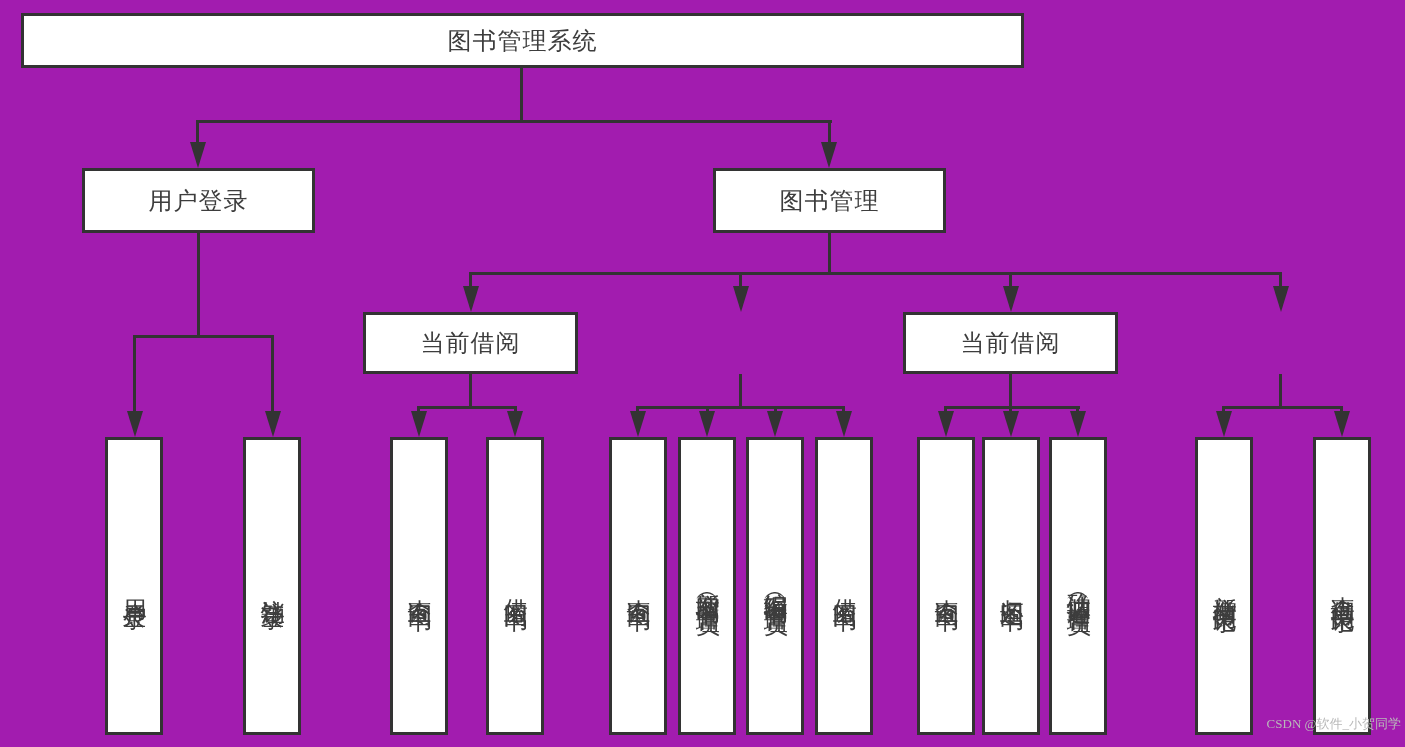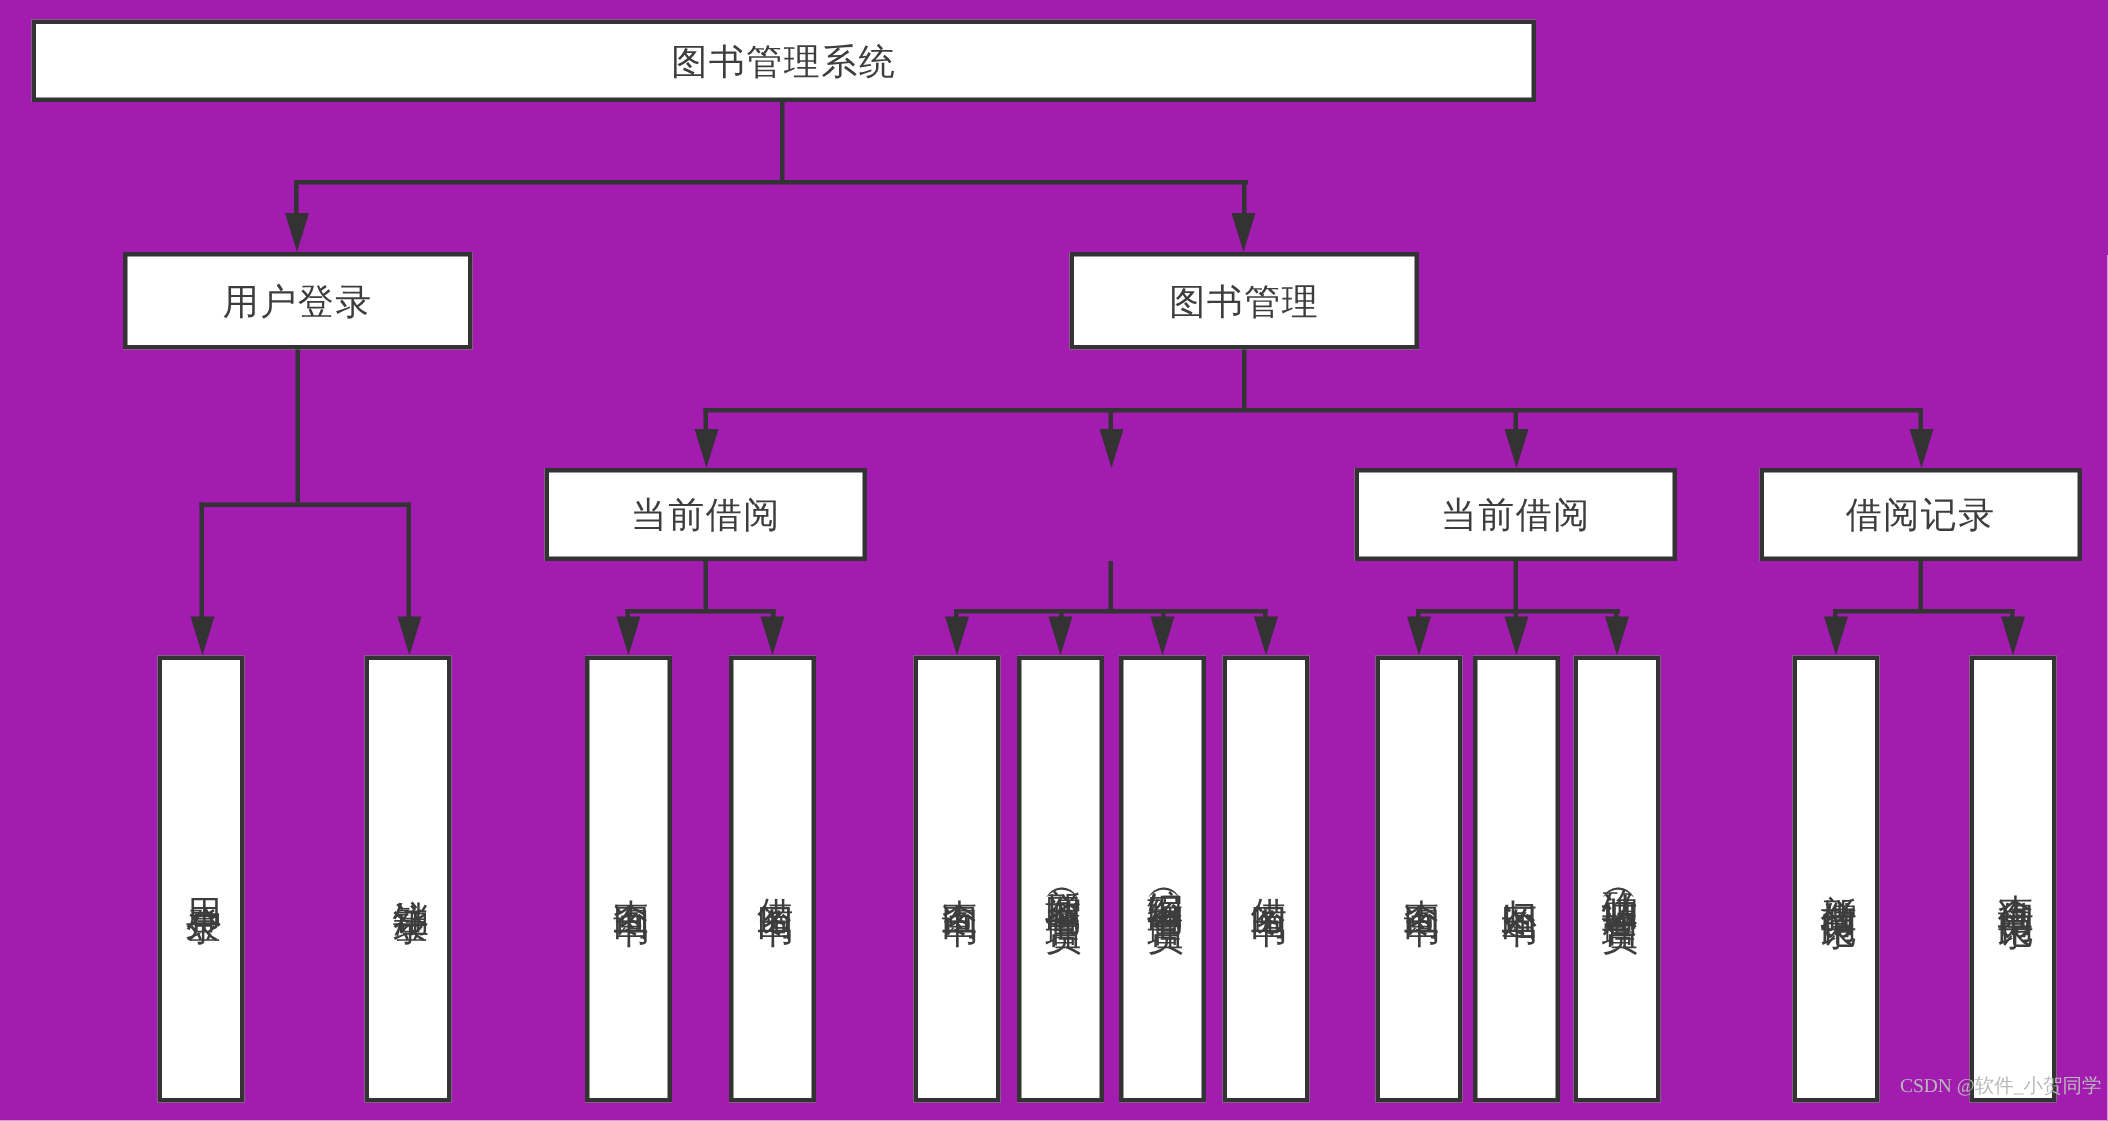--- a/index.html
+++ b/index.html
@@ -67,23 +67,20 @@
   <div class="vline" style="left:1009px;top:272px;height:16px;"></div>
   <div class="ah" style="left:1003px;top:286px;"></div>
   <div class="vline" style="left:1279px;top:272px;height:16px;"></div>
   <div class="ah" style="left:1273px;top:286px;"></div>
 
   <div class="box" style="left:363px;top:312px;width:215px;height:62px;">
     <span class="lbl">当前借阅</span>
   </div>
   <div class="box" style="left:903px;top:312px;width:215px;height:62px;">
     <span class="lbl">当前借阅</span>
-  </div>
-  <div class="box" style="left:1173px;top:312px;width:215px;height:62px;">
-    <span class="lbl">借阅记录</span>
   </div>
 
   <div class="vline" style="left:469px;top:374px;height:32px;"></div>
   <div class="hline" style="left:417px;top:406px;width:100px;"></div>
   <div class="vline" style="left:417px;top:406px;height:10px;"></div>
   <div class="ah" style="left:411px;top:411px;"></div>
   <div class="vline" style="left:514px;top:406px;height:10px;"></div>
   <div class="ah" style="left:507px;top:411px;"></div>
 
   <div class="vline" style="left:739px;top:374px;height:32px;"></div>

